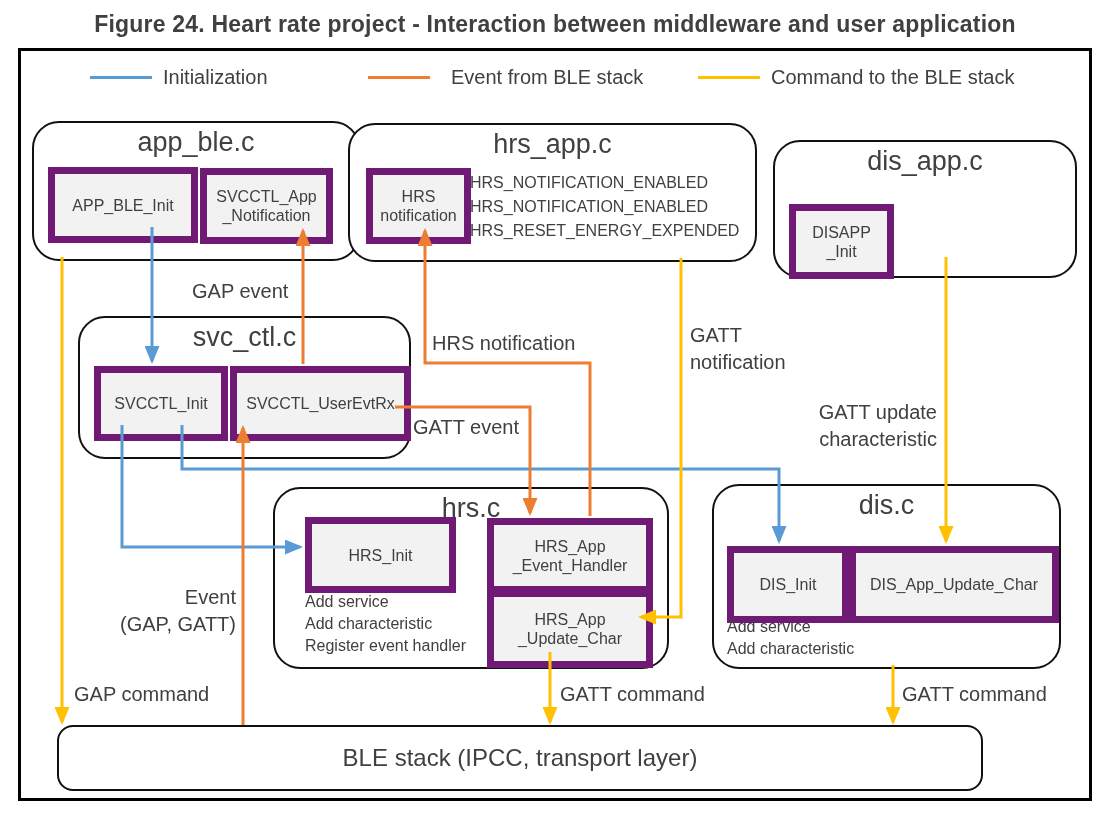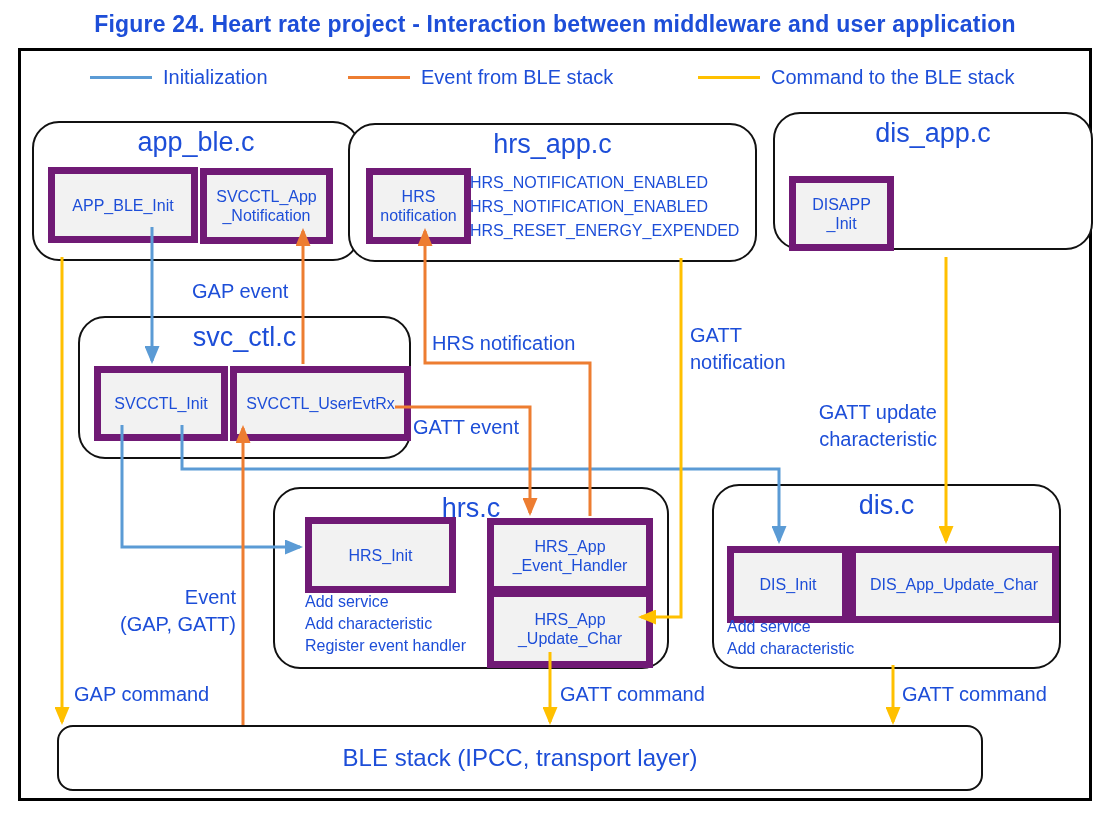--- a/index.html
+++ b/index.html
@@ -1,17 +1,17 @@
 <!DOCTYPE html>
 <html><head>
 <meta charset="utf-8">
 <style>
   html,body{margin:0;padding:0;background:#fff;}
   .page{position:relative;width:1110px;height:818px;background:#fff;
-        font-family:"Liberation Sans",sans-serif;color:#1d4ed8;overflow:hidden;}
+        font-family:"Liberation Sans",sans-serif;color:#404040;overflow:hidden;}
   .fig-title{position:absolute;left:0;top:11px;width:1110px;text-align:center;
         font-size:23px;font-weight:bold;letter-spacing:.2px;}
   .frame{position:absolute;left:18px;top:48px;width:1068px;height:747px;
         border:3px solid #000;background:#fff;}
   
   .legend-item{position:absolute;display:flex;align-items:center;height:24px;top:65px;}
   .legend-swatch{display:inline-block;width:62px;height:3px;margin-right:11px;}
   .legend-label{font-size:20px;}
   
   .module{position:absolute;background:#fff;border:2.5px solid #111;border-radius:27px;}
@@ -37,21 +37,21 @@
 <div class="page">
 
   <div class="fig-title">Figure 24. Heart rate project - Interaction between middleware and user application</div>
 
   <div class="frame"></div>
 
   <div class="legend-item" style="left:90px;">
     <span class="legend-swatch" style="background: rgb(91, 155, 213);"></span>
     <span class="legend-label">Initialization</span>
   </div>
-  <div class="legend-item" style="left:348px;">
+  <div class="legend-item" style="left:368px;gap:10px;">
     <span class="legend-swatch" style="background: rgb(237, 125, 49);"></span>
     <span class="legend-label">Event from BLE stack</span>
   </div>
   <div class="legend-item" style="left:698px;">
     <span class="legend-swatch" style="background: rgb(255, 192, 0);"></span>
     <span class="legend-label">Command to the BLE stack</span>
   </div>
 
   <div class="module" style="left:32px;top:121px;width:301px;height:136px;padding-left:23px;">
     <div class="module-title">app_ble.c</div>
@@ -62,21 +62,21 @@
 
   <div class="module" style="left:348px;top:123px;width:405px;height:135px;">
     <div class="module-title">hrs_app.c</div>
     <div class="fn-box" style="left:16px;top:43px;width:91px;height:62px;">HRS
 notification</div>
     <div class="side-text" style="left:120px;top:46px;">HRS_NOTIFICATION_ENABLED
 HRS_NOTIFICATION_ENABLED
 HRS_RESET_ENERGY_EXPENDED</div>
   </div>
 
-  <div class="module" style="left:773px;top:112px;width:300px;height:134px;padding-left:16px;">
+  <div class="module" style="left:773px;top:140px;width:300px;height:134px;">
     <div class="module-title">dis_app.c</div>
     <div class="fn-box" style="left:14px;top:44px;width:91px;height:61px;margin-top:18px;">DISAPP
 _Init</div>
   </div>
 
   <div class="module" style="left:78px;top:316px;width:329px;height:139px;">
     <div class="module-title">svc_ctl.c</div>
     <div class="fn-box" style="left:14px;top:48px;width:120px;height:61px;">SVCCTL_Init</div>
     <div class="fn-box" style="left:150px;top:48px;width:167px;height:61px;">SVCCTL_UserEvtRx</div>
   </div>

